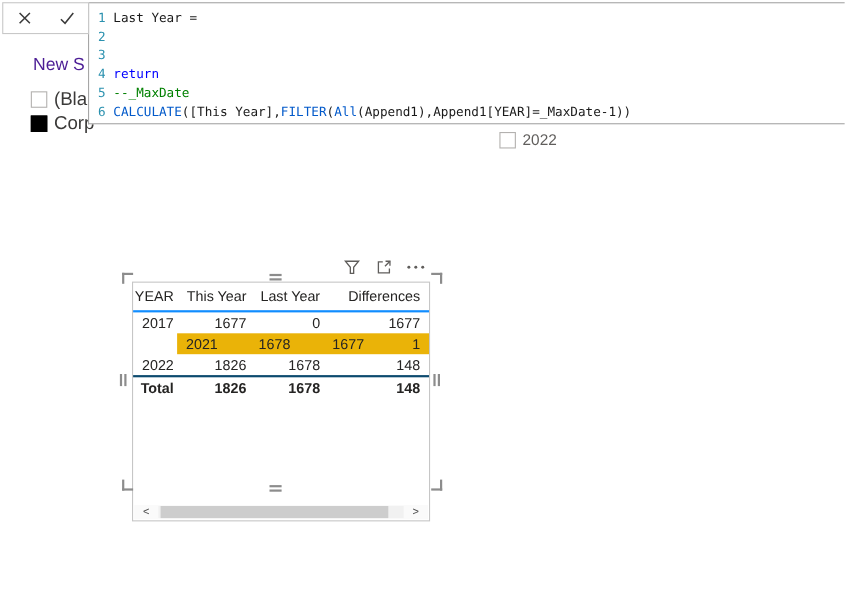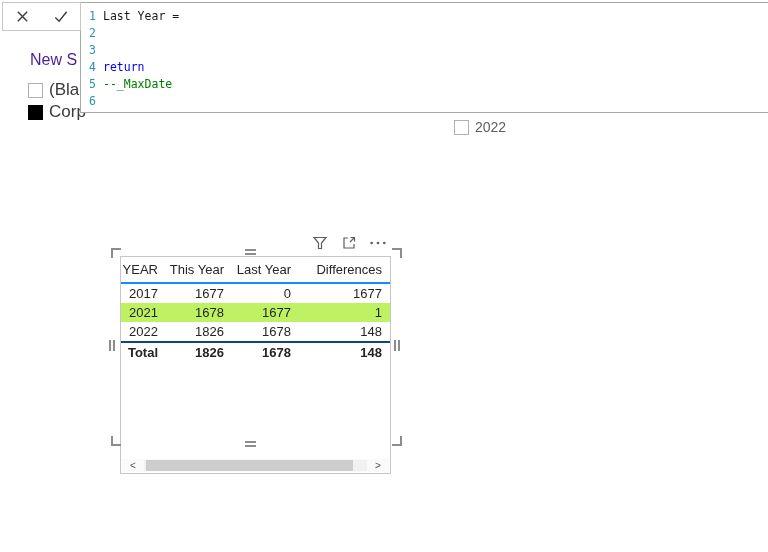--- a/index.html
+++ b/index.html
@@ -40,21 +40,21 @@
   .hicon{width:18px;height:18px;display:flex;align-items:center;justify-content:center;cursor:pointer;}
 
   
   .table-visual{position:absolute;left:120px;top:256px;width:271px;height:218px;background:#fff;
     border:1px solid #c6c6c6;box-sizing:border-box;z-index:2;}
   .t-row{display:flex;font-size:13px;color:#252423;}
   .t-cell{text-align:right;padding-right:8px;box-sizing:border-box;overflow:hidden;}
   .c0{width:45px;} .c1{width:66px;} .c2{width:67px;} .c3{flex:1;}
   .t-header{height:27px;align-items:center;border-bottom:2px solid #118dff;box-sizing:border-box;}
   .t-body .t-row{height:19px;align-items:center;}
-  .t-row.hl{background:#bef264;}
+  .t-row.hl{background:#eab308;margin-left:40px;}
   .t-total{height:19px;align-items:flex-end;border-top:2px solid #0c4a6e;box-sizing:border-box;font-weight:bold;}
 
   
   .hscroll{position:absolute;left:1px;right:1px;bottom:1px;height:13px;display:flex;background:#fafafa;align-items:stretch;}
   .hs-arrow{width:22px;display:flex;align-items:center;justify-content:center;font-size:10px;color:#505050;
     font-family:"Liberation Sans",sans-serif;cursor:pointer;}
   .hs-track{flex:1;position:relative;background:#f1f1f1;margin:1px 0;}
   .hs-thumb{position:absolute;left:2px;top:0;bottom:0;width:93%;background:#cdcdcd;}
 
   
@@ -167,21 +167,21 @@
   <div class="handle h-bc"></div>
   <div class="handle h-br"></div>
 
   <div class="formula-editor">
     <div id="code-lines">
         <div class="code-line"><span class="ln">1</span><span class="code"><span class="tok-tx">Last Year =</span></span></div>
         <div class="code-line"><span class="ln">2</span></div>
         <div class="code-line"><span class="ln">3</span><span class="code"></span></div>
         <div class="code-line"><span class="ln">4</span><span class="code"><span class="tok-kw">return</span></span></div>
         <div class="code-line"><span class="ln">5</span><span class="code"><span class="tok-cm">--_MaxDate</span></span></div>
-        <div class="code-line"><span class="ln">6</span></div>
+        <div class="code-line"><span class="ln">6</span><span class="code"><span class="tok-fn">CALCULATE</span><span class="tok-tx">([This Year],</span><span class="tok-fn">FILTER</span><span class="tok-tx">(</span><span class="tok-fn">All</span><span class="tok-tx">(Append1),Append1[YEAR]=_MaxDate-1))</span></span></div>
       </div>
   </div>
 
   <div class="formula-buttons">
     <div class="fbtn">
       <svg width="15" height="15" viewBox="0 0 16 16">
         <path d="M3 3 L13 13 M13 3 L3 13" stroke="#3b3b3b" stroke-width="1.5" fill="none"></path>
       </svg>
     </div>
     <div class="fbtn">

